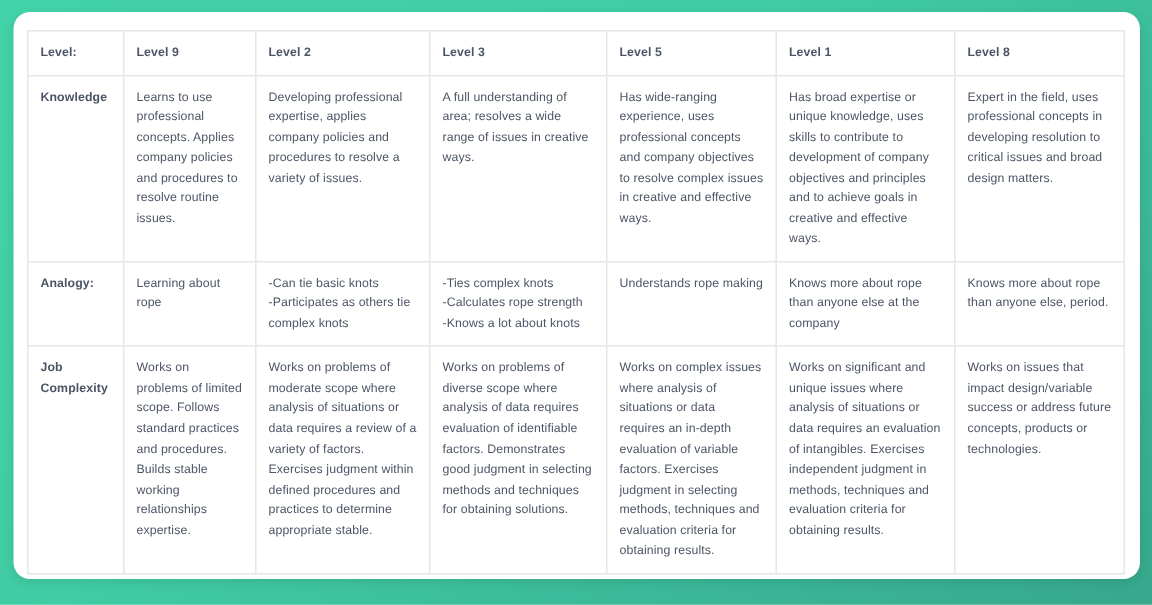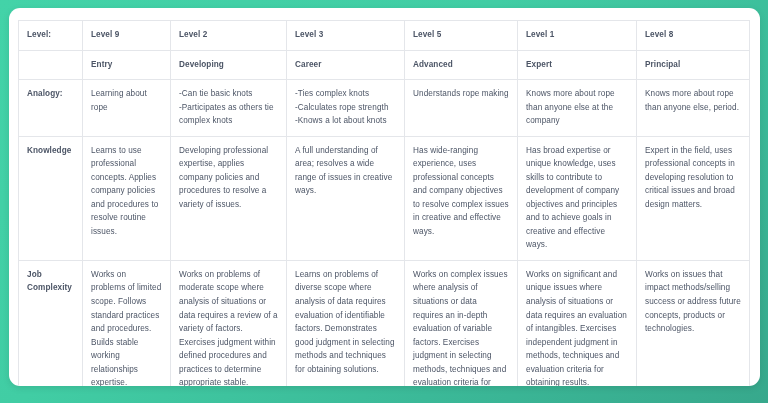--- a/index.html
+++ b/index.html
@@ -99,28 +99,41 @@
       <tbody>
         <tr>
           <td class="rowhead">Level:</td>
           <td class="colhead">Level 9</td>
           <td class="colhead">Level 2</td>
           <td class="colhead">Level 3</td>
           <td class="colhead">Level 5</td>
           <td class="colhead">Level 1</td>
           <td class="colhead">Level 8</td>
         </tr>
+
         <tr>
-          <td class="blank"></td>
-          <td class="subhead">Entry</td>
-          <td class="subhead">Developing</td>
-          <td class="subhead">Career</td>
-          <td class="subhead">Advanced</td>
-          <td class="subhead">Expert</td>
-          <td class="subhead">Principal</td>
+          <td class="rowhead">Knowledge</td>
+          <td>
+              <span class="nl">Learns to use professional concepts. Applies company policies and procedures to resolve routine issues.</span>
+            </td>
+          <td>
+              <span class="nl">Developing professional expertise, applies company policies and procedures to resolve a variety of issues.</span>
+            </td>
+          <td>
+              <span class="nl">A full understanding of area; resolves a wide range of issues in creative ways.</span>
+            </td>
+          <td>
+              <span class="nl">Has wide-ranging experience, uses professional concepts and company objectives to resolve complex issues in creative and effective ways.</span>
+            </td>
+          <td>
+              <span class="nl">Has broad expertise or unique knowledge, uses skills to contribute to development of company objectives and principles and to achieve goals in creative and effective ways.</span>
+            </td>
+          <td>
+              <span class="nl">Expert in the field, uses professional concepts in developing resolution to critical issues and broad design matters.</span>
+            </td>
         </tr>
 
         <tr>
           <td class="rowhead">Analogy:</td>
           <td>
               <span class="nl">Learning about rope</span>
             </td>
           <td>
               <span class="nl">-Can tie basic knots</span>
               <span class="nl">-Participates as others tie complex knots</span>
@@ -135,59 +148,37 @@
             </td>
           <td>
               <span class="nl">Knows more about rope than anyone else at the company</span>
             </td>
           <td>
               <span class="nl">Knows more about rope than anyone else, period.</span>
             </td>
         </tr>
 
         <tr>
-          <td class="rowhead">Knowledge</td>
-          <td>
-              <span class="nl">Learns to use professional concepts. Applies company policies and procedures to resolve routine issues.</span>
-            </td>
-          <td>
-              <span class="nl">Developing professional expertise, applies company policies and procedures to resolve a variety of issues.</span>
-            </td>
-          <td>
-              <span class="nl">A full understanding of area; resolves a wide range of issues in creative ways.</span>
-            </td>
-          <td>
-              <span class="nl">Has wide-ranging experience, uses professional concepts and company objectives to resolve complex issues in creative and effective ways.</span>
-            </td>
-          <td>
-              <span class="nl">Has broad expertise or unique knowledge, uses skills to contribute to development of company objectives and principles and to achieve goals in creative and effective ways.</span>
-            </td>
-          <td>
-              <span class="nl">Expert in the field, uses professional concepts in developing resolution to critical issues and broad design matters.</span>
-            </td>
-        </tr>
-
-        <tr>
           <td class="rowhead">Job Complexity</td>
           <td>
               <span class="nl">Works on problems of limited scope. Follows standard practices and procedures. Builds stable working relationships expertise.</span>
             </td>
           <td>
               <span class="nl">Works on problems of moderate scope where analysis of situations or data requires a review of a variety of factors. Exercises judgment within defined procedures and practices to determine appropriate stable.</span>
             </td>
           <td>
-              <span class="nl">Learns on problems of diverse scope where analysis of data requires evaluation of identifiable factors. Demonstrates good judgment in selecting methods and techniques for obtaining solutions.</span>
+              <span class="nl">Works on problems of diverse scope where analysis of data requires evaluation of identifiable factors. Demonstrates good judgment in selecting methods and techniques for obtaining solutions.</span>
             </td>
           <td>
               <span class="nl">Works on complex issues where analysis of situations or data requires an in-depth evaluation of variable factors. Exercises judgment in selecting methods, techniques and evaluation criteria for obtaining results.</span>
             </td>
           <td>
               <span class="nl">Works on significant and unique issues where analysis of situations or data requires an evaluation of intangibles. Exercises independent judgment in methods, techniques and evaluation criteria for obtaining results.</span>
             </td>
           <td>
-              <span class="nl">Works on issues that impact methods/selling success or address future concepts, products or technologies.</span>
+              <span class="nl">Works on issues that impact design/variable success or address future concepts, products or technologies.</span>
             </td>
         </tr>
 
       </tbody>
     </table>
   </div>
 </div>
 
 </body></html>

